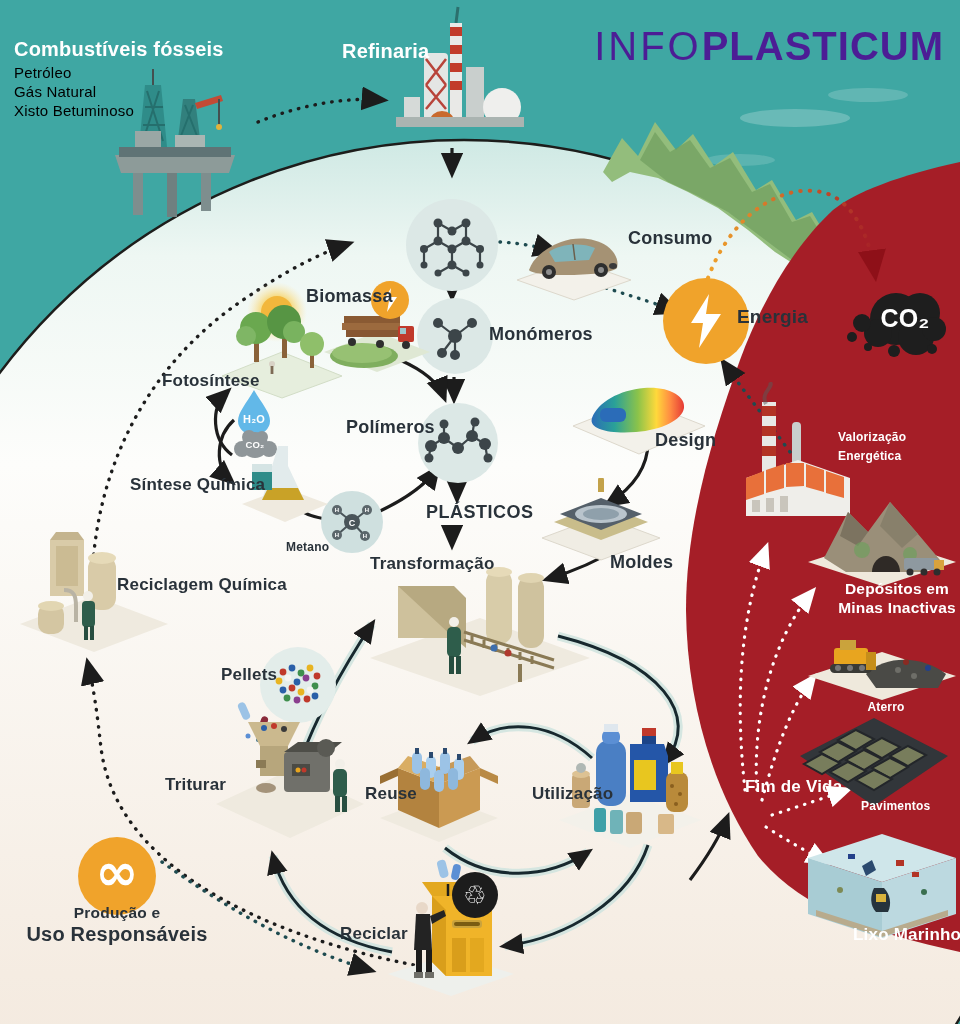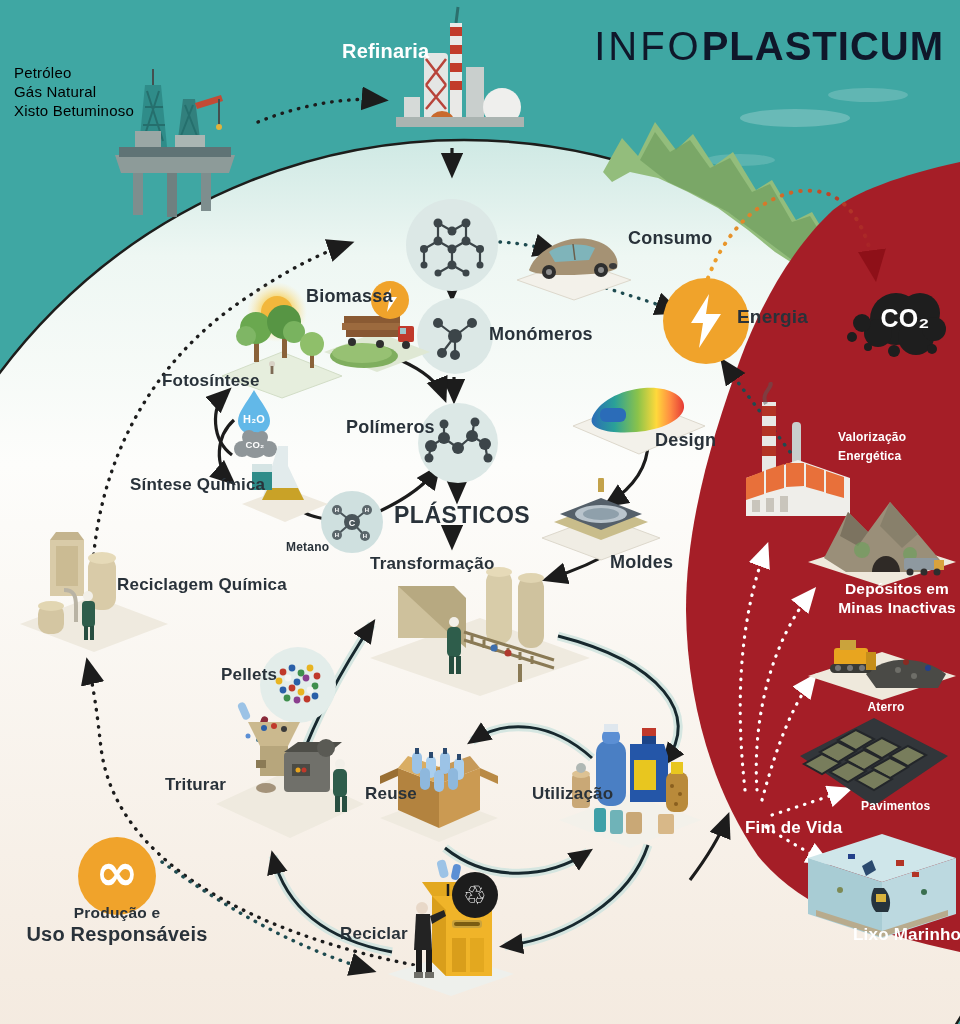--- a/index.html
+++ b/index.html
@@ -6,24 +6,24 @@
   #canvas{position:relative;width:960px;height:1024px;overflow:hidden;
           font-family:"Liberation Sans",sans-serif;background:#3fa7a3;}
   .abs{position:absolute;}
   .lbl{position:absolute;font-family:"Liberation Sans",sans-serif;font-weight:700;
        color:#29323a;white-space:nowrap;letter-spacing:.2px;}
   .lbl.w{color:#ffffff;}
   .lbl.thin{font-weight:400;color:#000000;}
   .ctr{transform:translateX(-50%);text-align:center;}
   .s15{font-size:15px;} .s16{font-size:12px;} .s17{font-size:17px;}
   .s18{font-size:18px;} .s19{font-size:19px;} .s20{font-size:20px;}
-  #logo{position:absolute;top:24px;right:16px;font-size:40px;color:#0f172a;letter-spacing:1px;}
+  #logo{position:absolute;top:24px;right:16px;font-size:40px;color:#4c1d95;letter-spacing:1px;}
   #logo .thin{font-weight:300;letter-spacing:3px;}
   #logo .bold{font-weight:800;}
-  .big{font-size:23px;font-weight:800;letter-spacing:.5px;}
+  .big{font-size:18px;font-weight:800;letter-spacing:.5px;margin-left:32px;}
   .icon-circle{position:absolute;border-radius:50%;display:flex;align-items:center;justify-content:center;}
 </style>
 </head>
 <body>
 
 <div id="canvas">
 
   <svg class="abs" width="960" height="1024" style="left:0;top:0">
     <defs>
       <linearGradient id="gCircle" x1="0" y1="0" x2="0" y2="1">
@@ -591,20 +591,21 @@
   </svg>
   <div class="lbl w ctr" style="left:255px;top:439px;font-size:9.5px">CO₂</div>
   <svg class="abs" style="left:240px;top:438px" width="90" height="95" viewBox="0 0 90 95">
     <polygon points="45,50 88,66 45,84 2,66" fill="#efeadf"></polygon>
     <path d="M38,8 L48,8 L48,28 L64,62 L22,62 Z" fill="#dfe9ea" opacity="0.9"></path>
     <path d="M28,50 L58,50 L64,62 L22,62 Z" fill="#c9a227"></path>
     <rect x="12" y="26" width="20" height="26" fill="#d5e4e4"></rect>
     <rect x="12" y="34" width="20" height="18" fill="#2f8c89"></rect>
   </svg>
 
+  <div class="lbl s20 w" style="left:14px;top:38px">Combustíveis fósseis</div>
   <div class="lbl s15 thin" style="left:14px;top:64px">Petróleo</div>
   <div class="lbl s15 thin" style="left:14px;top:83px">Gás Natural</div>
   <div class="lbl s15 thin" style="left:14px;top:102px">Xisto Betuminoso</div>
   <div class="lbl s20 w" style="left:342px;top:40px">Refinaria</div>
 
   <div id="logo">
     <span class="thin">INFO</span><span class="bold">PLASTICUM</span>
   </div>
 
   <div class="lbl s18" style="left:628px;top:228px">Consumo</div>
@@ -618,21 +619,21 @@
   <div class="lbl s17" style="left:370px;top:554px">Transformação</div>
   <div class="lbl s18" style="left:655px;top:430px">Design</div>
   <div class="lbl s18" style="left:610px;top:552px">Moldes</div>
   <div class="lbl s19" style="left:737px;top:306px">Energia</div>
 
   <div class="lbl s16 w" style="left:838px;top:430px">Valorização</div>
   <div class="lbl s16 w" style="left:838px;top:449px">Energética</div>
   <div class="lbl w ctr" style="left:897px;top:580px;font-size:15.5px">Depósitos em</div>
   <div class="lbl w ctr" style="left:897px;top:599px;font-size:15.5px">Minas Inactivas</div>
   <div class="lbl s16 w ctr" style="left:886px;top:700px">Aterro</div>
-  <div class="lbl s17 w" style="left:745px;top:818px">Fim de Vida</div>
+  <div class="lbl s17 w" style="left:745px;top:777px">Fim de Vida</div>
   <div class="lbl s16 w" style="left:861px;top:799px">Pavimentos</div>
   <div class="lbl s17 w" style="left:853px;top:925px">Lixo Marinho</div>
 
   <div class="lbl s17" style="left:117px;top:575px">Reciclagem Química</div>
   <div class="lbl s17" style="left:221px;top:665px">Pellets</div>
   <div class="lbl s17" style="left:165px;top:775px">Triturar</div>
   <div class="lbl s17" style="left:365px;top:784px">Reuse</div>
   <div class="lbl s17" style="left:532px;top:784px">Utilização</div>
   <div class="lbl ctr" style="left:117px;top:904px;font-size:15.5px">Produção e</div>
   <div class="lbl ctr" style="left:117px;top:923px;font-size:20px">Uso Responsáveis</div>

